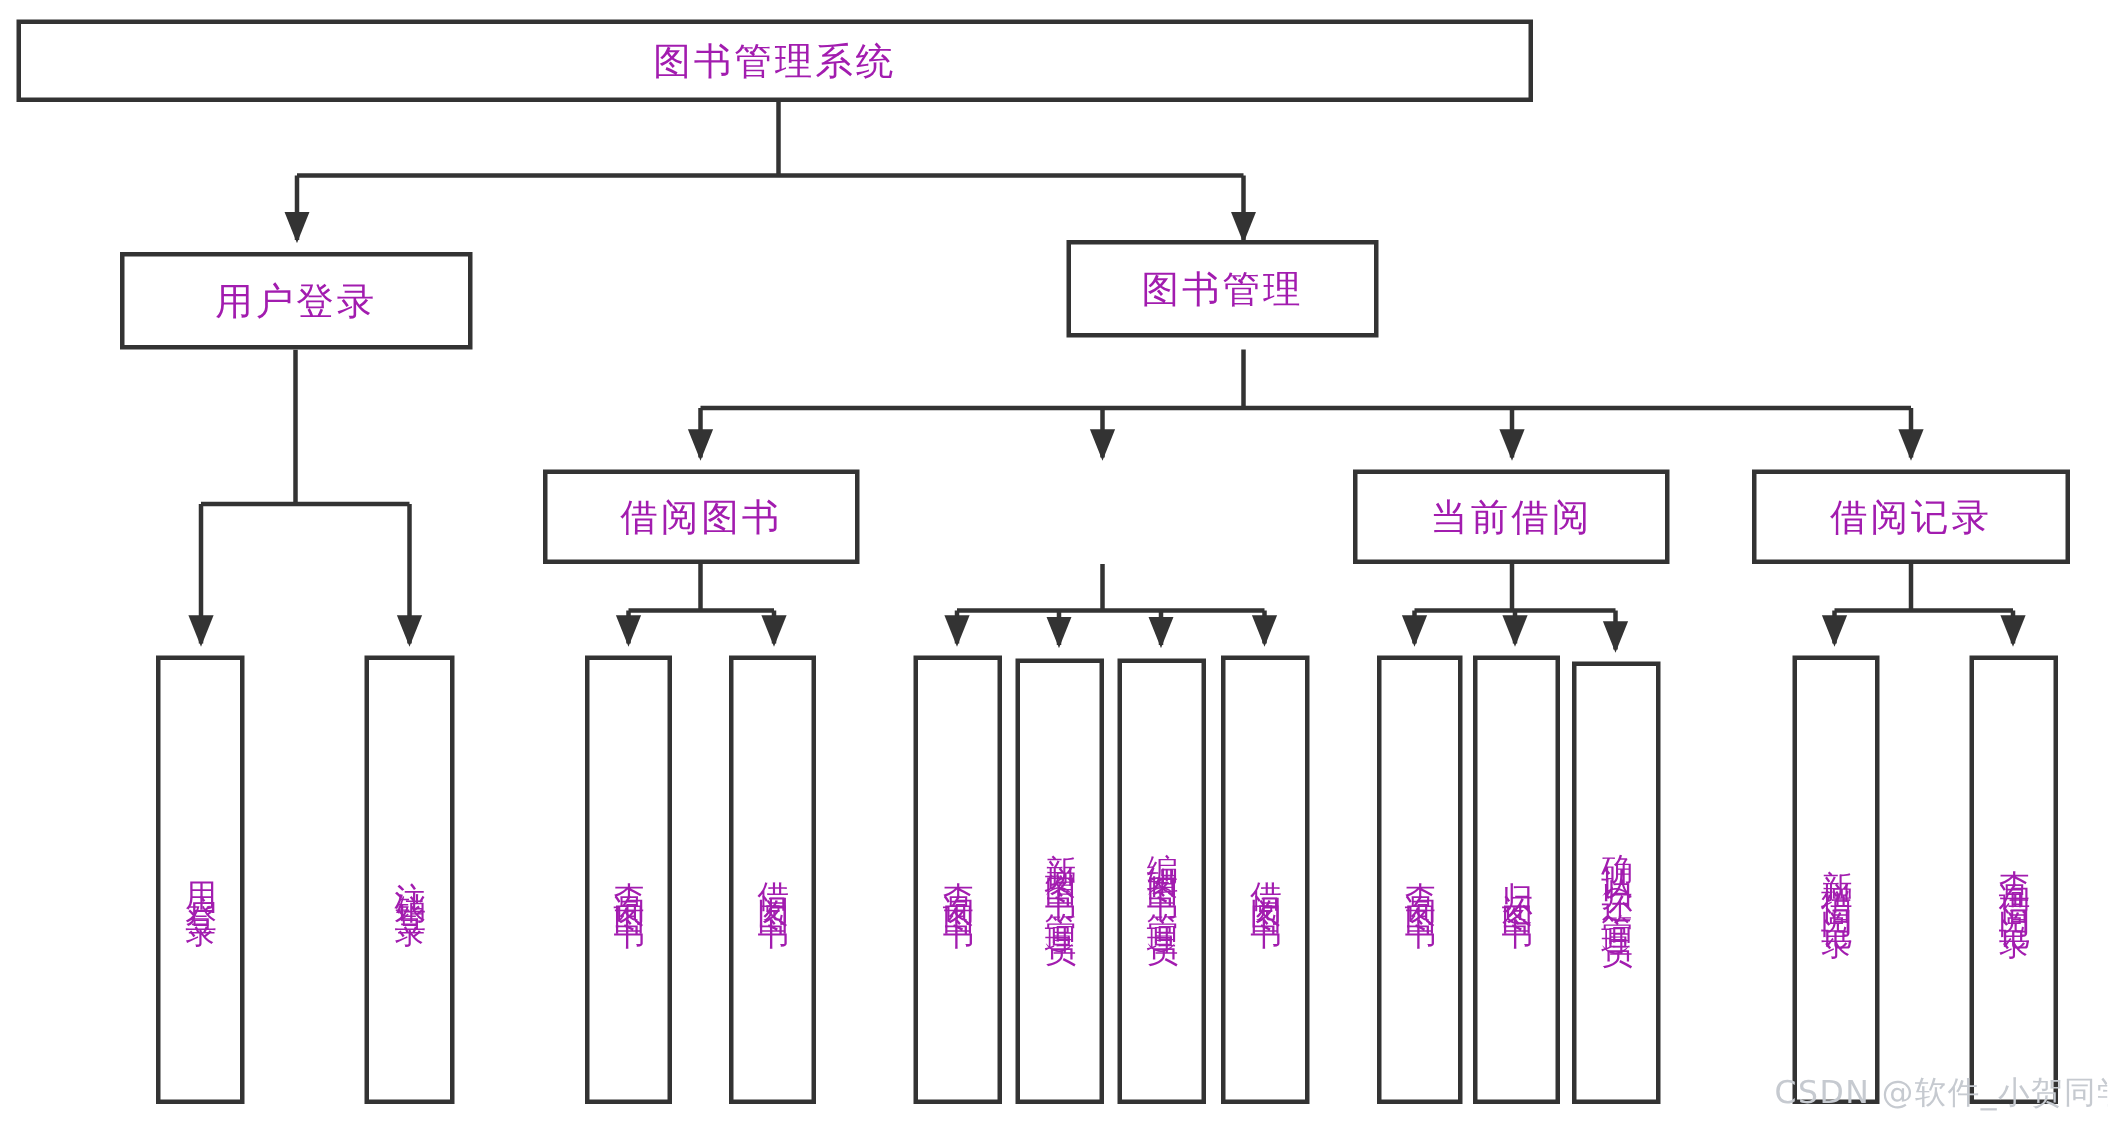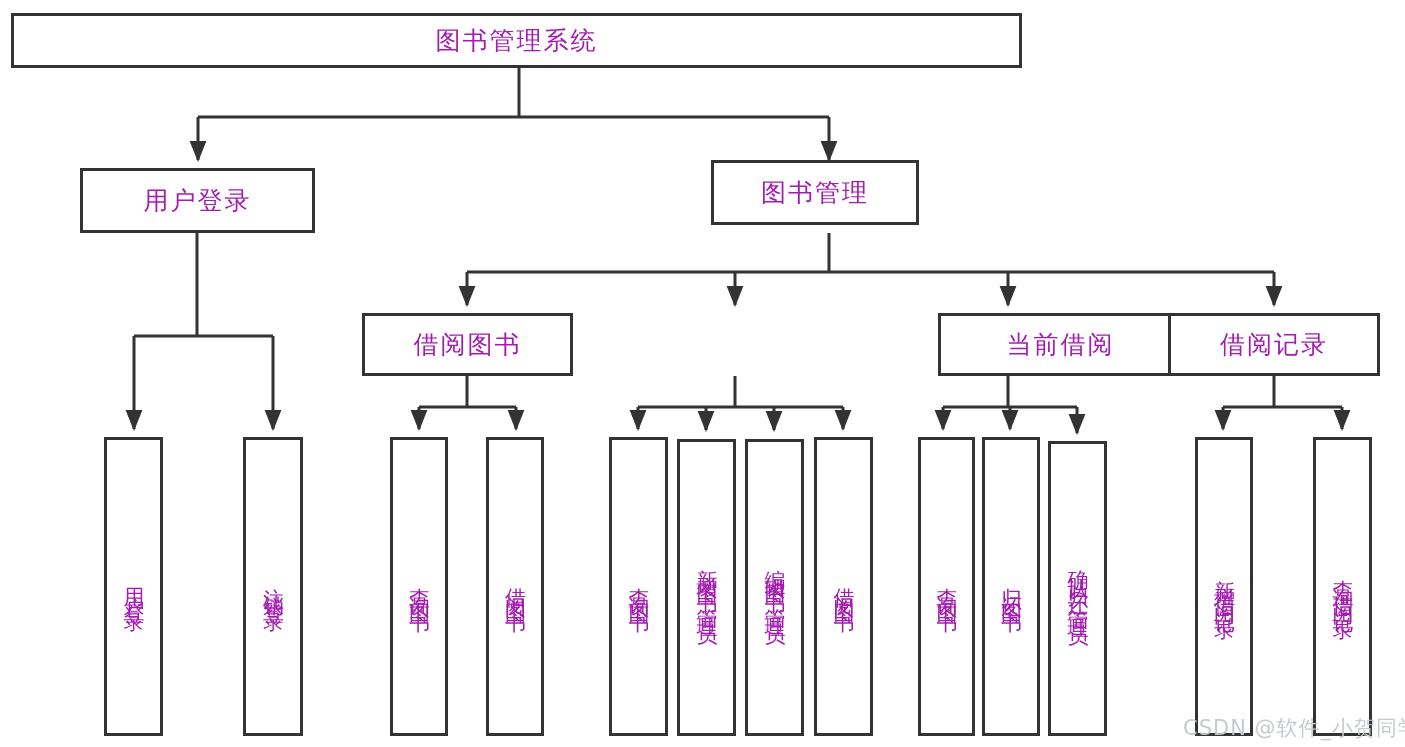--- a/index.html
+++ b/index.html
@@ -100,21 +100,21 @@
       <path d="M1342,407 V429"></path>
     </g>
   </svg>
 
   <div class="node hnode" style="left:11px; top:13px; width:1011px; height:55px;">图书管理系统</div>
 
   <div class="node hnode" style="left:80px; top:168px; width:235px; height:65px;">用户登录</div>
   <div class="node hnode" style="left:711px; top:160px; width:208px; height:65px;">图书管理</div>
 
   <div class="node hnode" style="left:362px; top:313px; width:211px; height:63px;">借阅图书</div>
-  <div class="node hnode" style="left:902px; top:313px; width:245px; height:63px;margin-left:36px;">当前借阅</div>
+  <div class="node hnode" style="left:902px; top:313px; width:211px; height:63px;">当前借阅</div>
   <div class="node hnode" style="left:1168px; top:313px; width:212px; height:63px;">借阅记录</div>
 
   <div class="node vnode" style="left:104px; top:437px; width:59px; height:299px;">用户登录</div>
   <div class="node vnode" style="left:243px; top:437px; width:60px; height:299px;">注销登录</div>
 
   <div class="node vnode" style="left:390px; top:437px; width:58px; height:299px;">查询图书</div>
   <div class="node vnode" style="left:486px; top:437px; width:58px; height:299px;">借阅图书</div>
 
   <div class="node vnode" style="left:609px; top:437px; width:59px; height:299px;">查询图书</div>
   <div class="node vnode" style="left:677px; top:439px; width:59px; height:297px;">新增图书（管理员）</div>

